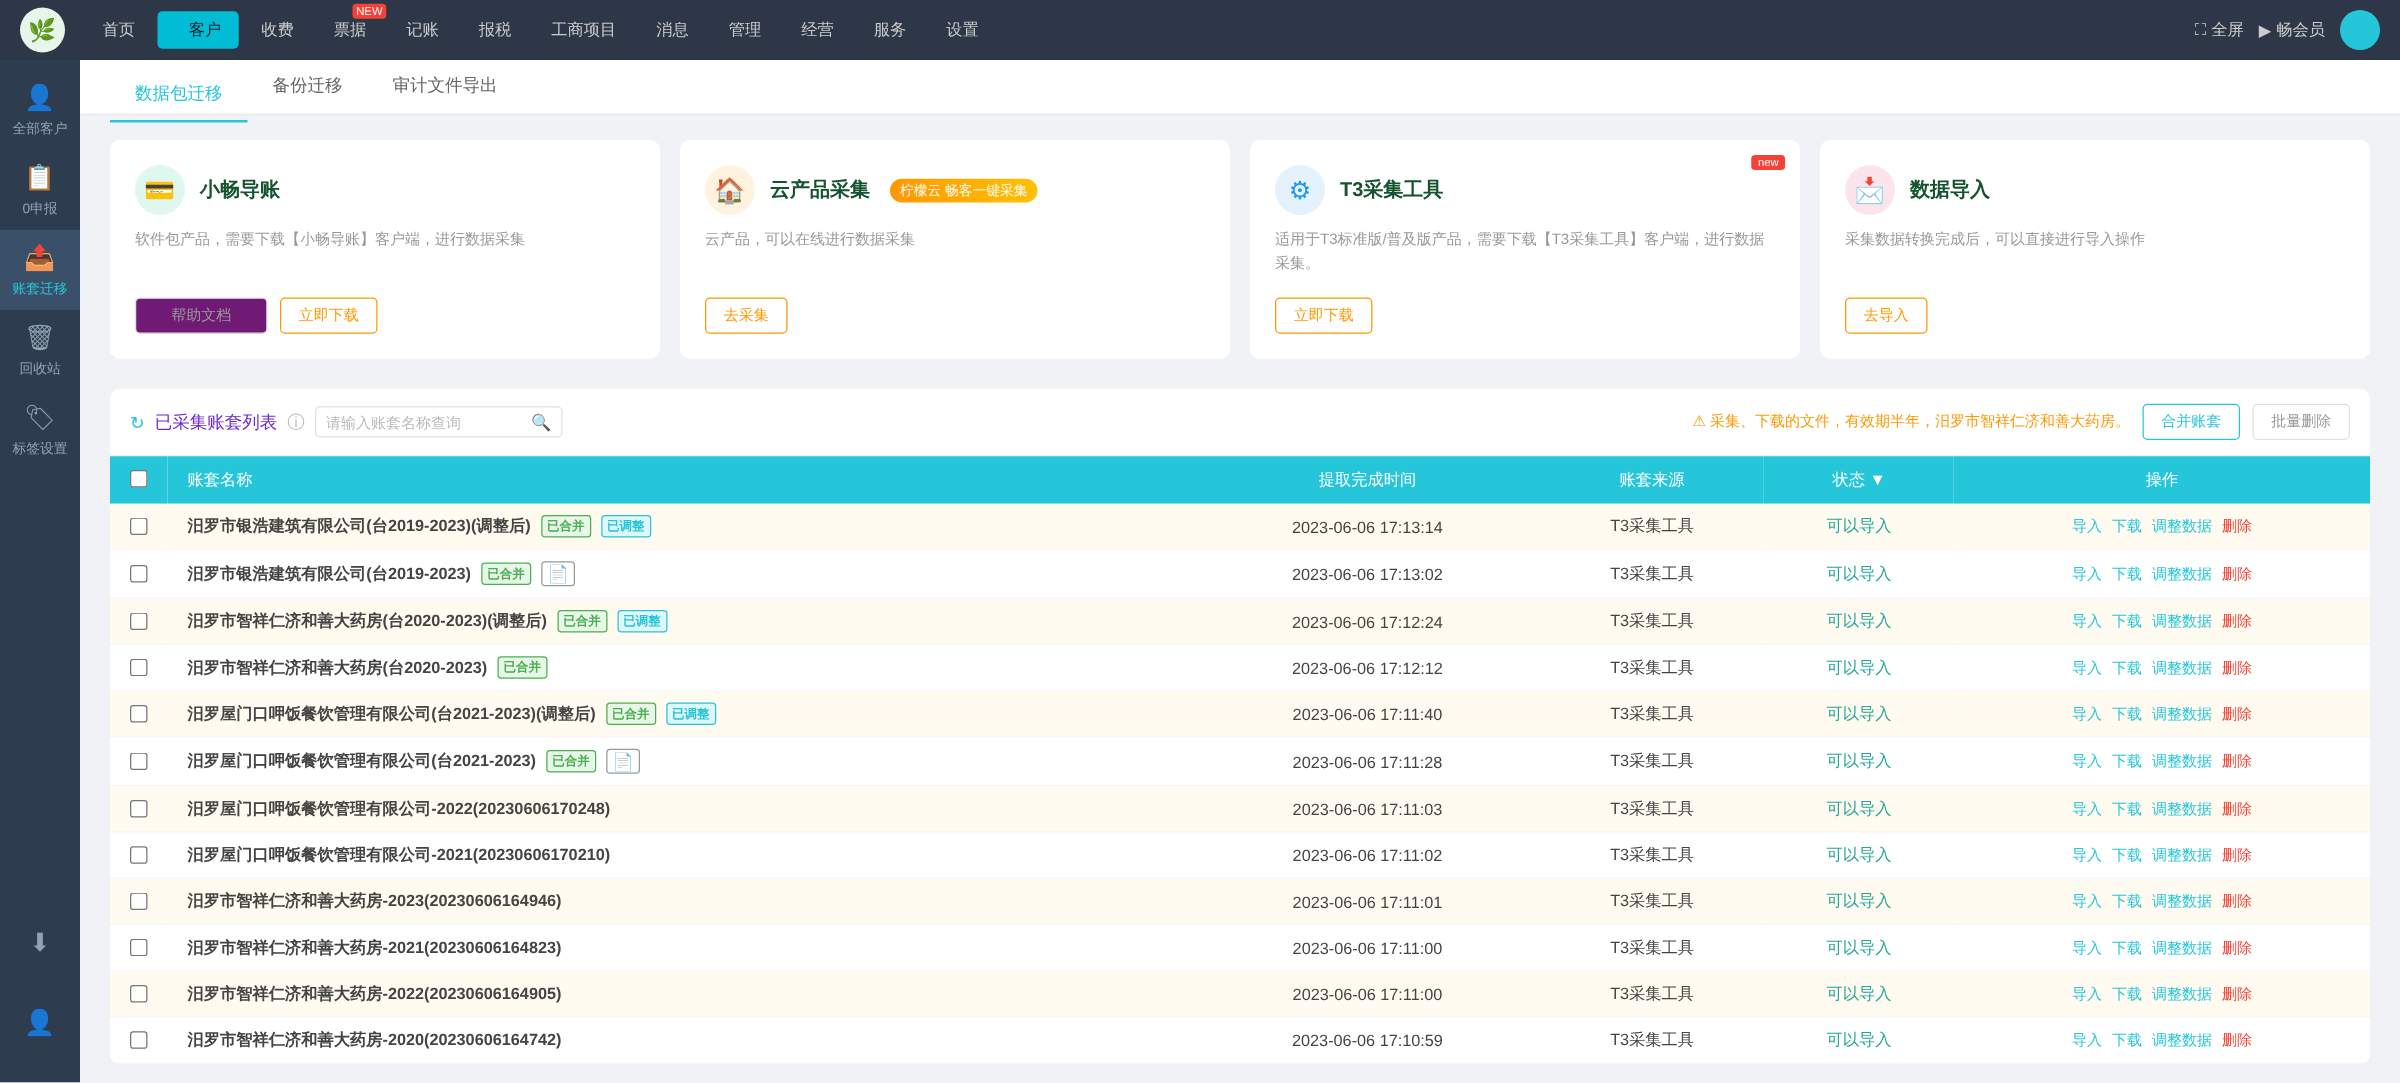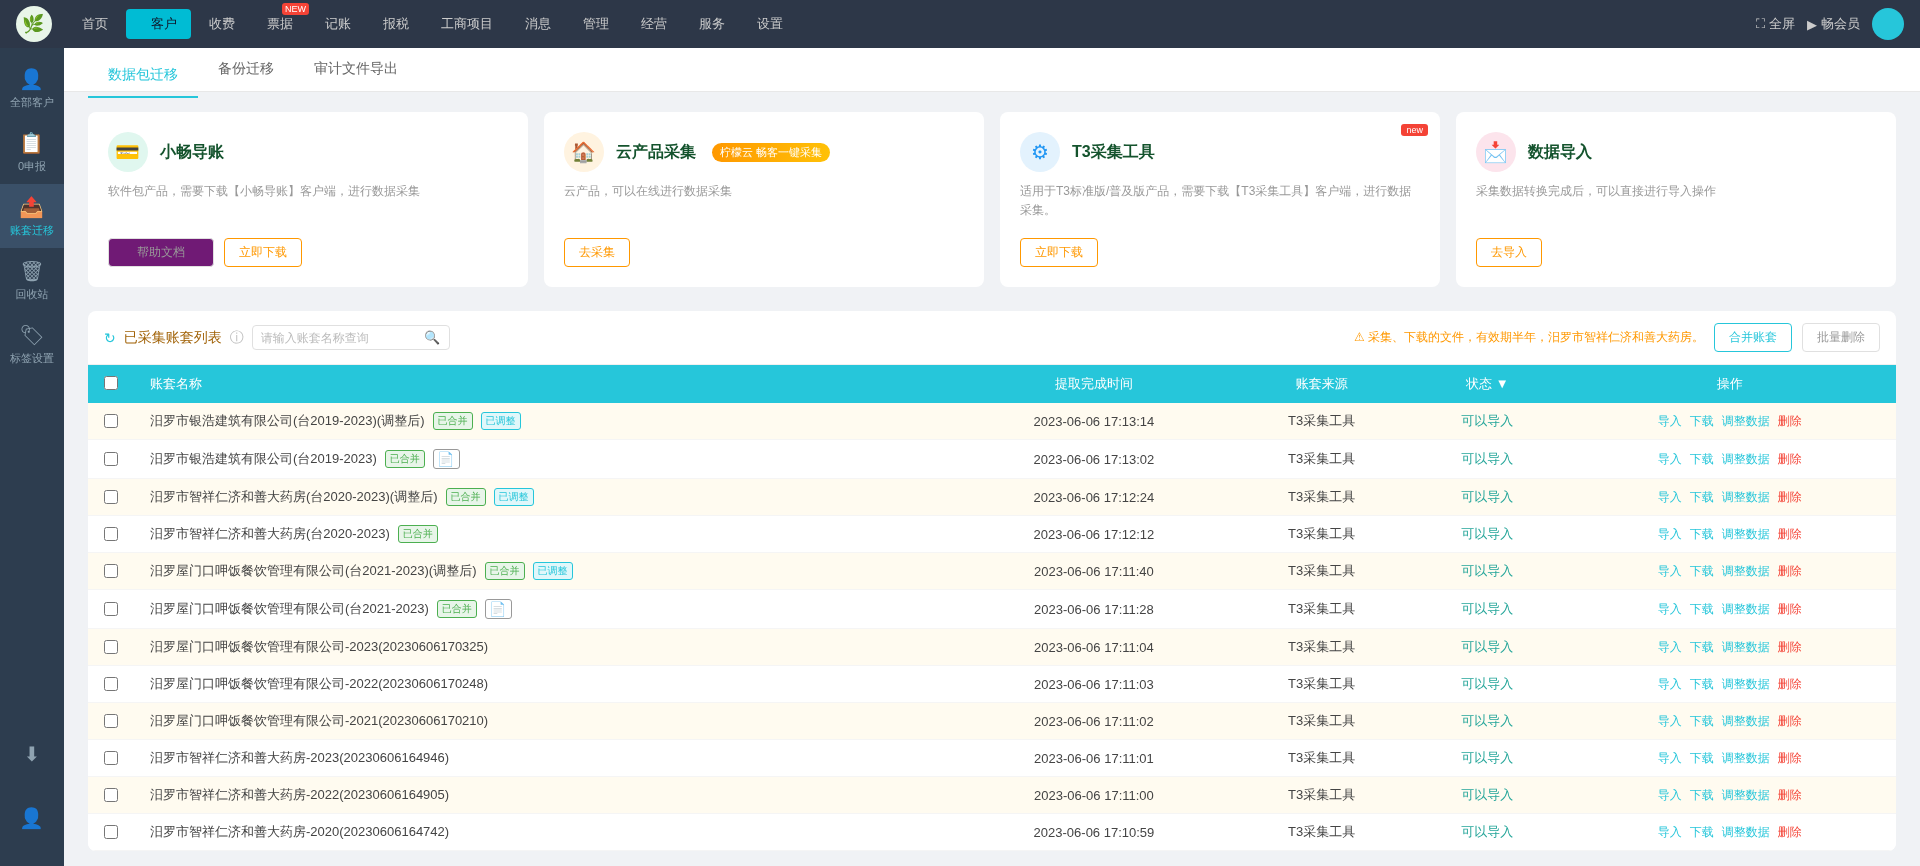--- a/index.html
+++ b/index.html
@@ -252,21 +252,21 @@
       align-items: center;
       gap: 8px;
     }
     .refresh-icon {
       color: #26c6da;
       cursor: pointer;
       font-size: 14px;
     }
     .toolbar-title {
       font-size: 14px;
-      color: #a16207;
+      color: #6d28d9;
       font-weight: 500;
     }
     .help-icon {
       color: #bbb;
       cursor: pointer;
       font-size: 14px;
     }
     .search-box {
       display: flex;
       align-items: center;
@@ -340,20 +340,21 @@
     .data-table tbody tr:nth-child(odd) { background: #fffbf0; }
     .data-table tbody tr:nth-child(even) { background: #fff; }
     .data-table tbody td {
       padding: 9px 16px;
       text-align: center;
       font-size: 13px;
       color: #444;
     }
     .data-table tbody td:nth-child(2) {
       text-align: center;
+      font-weight: bold;
     }
     .checkbox-cell {
       display: flex;
       align-items: center;
       justify-content: center;
     }
     input[type="checkbox"] {
       width: 14px; height: 14px;
       cursor: pointer;
     }
@@ -654,36 +655,20 @@
                 <td><span class="action-btn">导入</span><span class="action-btn">下载</span><span class="action-btn">调整数据</span><span class="action-btn delete">删除</span></td>
               </tr>
               <tr>
                 <td>
                   <div class="checkbox-cell">
                     <input type="checkbox" style="">
                   </div>
                 </td>
                 <td>
                   <div class="name-cell">
-                    <span>汨罗屋门口呷饭餐饮管理有限公司-2023(20230606170325)</span>
-                  </div>
-                </td>
-                <td>2023-06-06 17:11:04</td>
-                <td>T3采集工具</td>
-                <td><span class="status-badge">可以导入</span></td>
-                <td><span class="action-btn">导入</span><span class="action-btn">下载</span><span class="action-btn">调整数据</span><span class="action-btn delete">删除</span></td>
-              </tr>
-              <tr>
-                <td>
-                  <div class="checkbox-cell">
-                    <input type="checkbox" style="">
-                  </div>
-                </td>
-                <td>
-                  <div class="name-cell">
                     <span>汨罗屋门口呷饭餐饮管理有限公司-2022(20230606170248)</span>
                   </div>
                 </td>
                 <td>2023-06-06 17:11:03</td>
                 <td>T3采集工具</td>
                 <td><span class="status-badge">可以导入</span></td>
                 <td><span class="action-btn">导入</span><span class="action-btn">下载</span><span class="action-btn">调整数据</span><span class="action-btn delete">删除</span></td>
               </tr>
               <tr>
                 <td>
@@ -706,20 +691,36 @@
                   <div class="checkbox-cell">
                     <input type="checkbox" style="">
                   </div>
                 </td>
                 <td>
                   <div class="name-cell">
                     <span>汨罗市智祥仁济和善大药房-2023(20230606164946)</span>
                   </div>
                 </td>
                 <td>2023-06-06 17:11:01</td>
+                <td>T3采集工具</td>
+                <td><span class="status-badge">可以导入</span></td>
+                <td><span class="action-btn">导入</span><span class="action-btn">下载</span><span class="action-btn">调整数据</span><span class="action-btn delete">删除</span></td>
+              </tr>
+              <tr>
+                <td>
+                  <div class="checkbox-cell">
+                    <input type="checkbox" style="">
+                  </div>
+                </td>
+                <td>
+                  <div class="name-cell">
+                    <span>汨罗市智祥仁济和善大药房-2021(20230606164823)</span>
+                  </div>
+                </td>
+                <td>2023-06-06 17:11:00</td>
                 <td>T3采集工具</td>
                 <td><span class="status-badge">可以导入</span></td>
                 <td><span class="action-btn">导入</span><span class="action-btn">下载</span><span class="action-btn">调整数据</span><span class="action-btn delete">删除</span></td>
               </tr>
               <tr>
                 <td>
                   <div class="checkbox-cell">
                     <input type="checkbox" style="">
                   </div>
                 </td>

